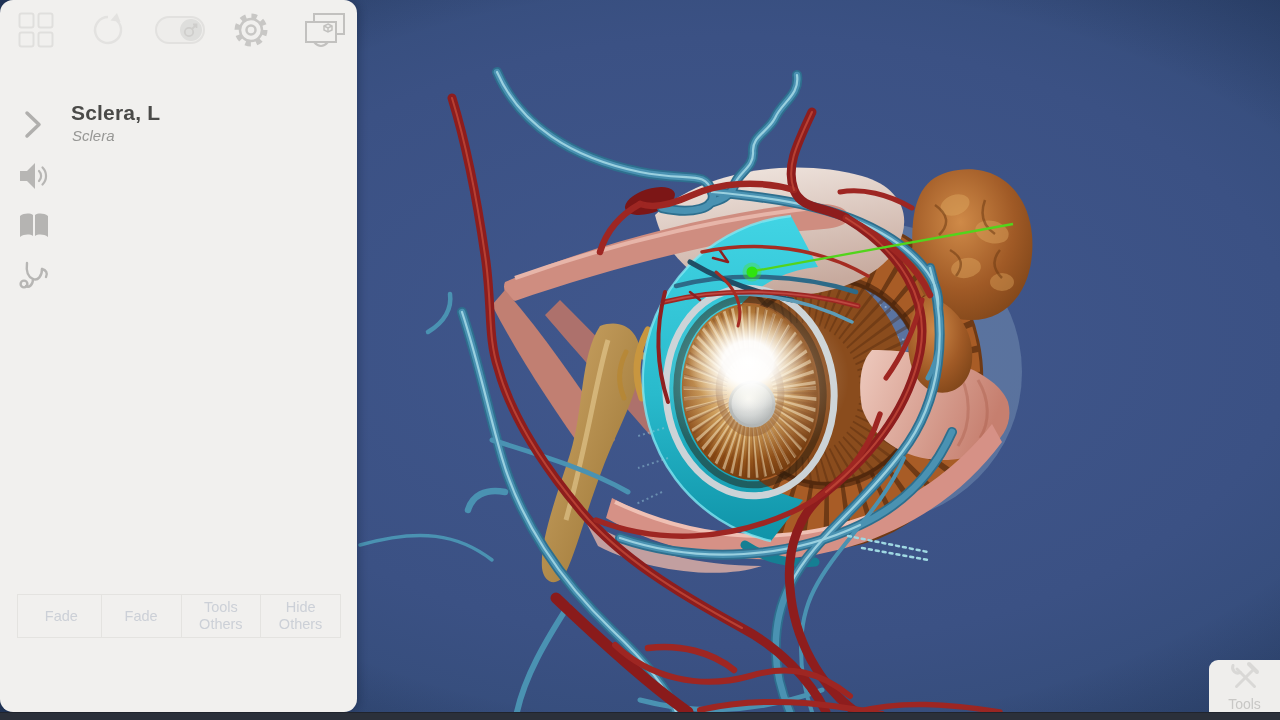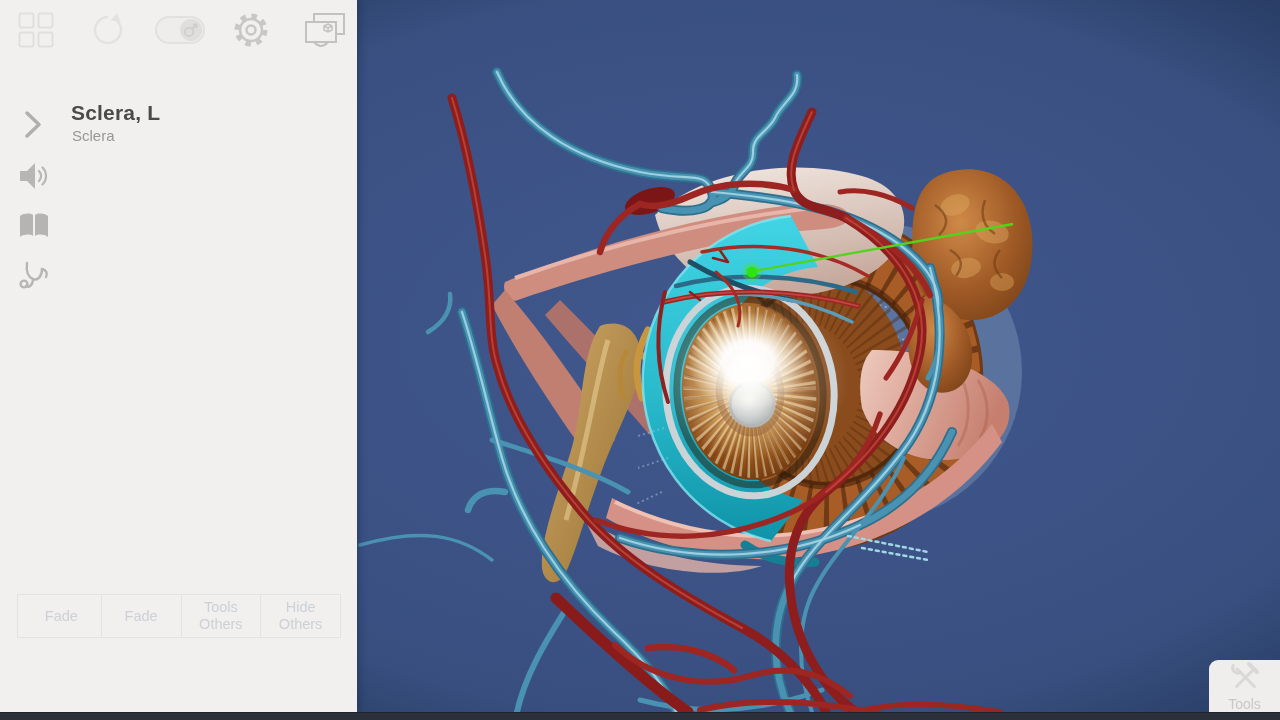--- a/index.html
+++ b/index.html
@@ -6,26 +6,26 @@
   html,body { width:1280px; height:720px; overflow:hidden; background:#2c313c;
               font-family:"Liberation Sans", sans-serif; }
   .stage { position:relative; width:1280px; height:720px; }
 
   
   .viewport { position:absolute; left:0; top:0; width:1280px; height:712px; }
   .viewport svg { display:block; }
 
   
   .sidebar { position:absolute; left:0; top:0; width:357px; height:712px;
-             background:#f1f0ee; box-shadow:2px 0 8px rgba(10,20,40,.30); }
+             background:#f1f0ee; box-shadow:2px 0 8px rgba(10,20,40,.30);border-radius:13px; }
   .tb-icon { position:absolute; }
   .sel-chevron { position:absolute; left:24px; top:110px; }
   .sel-title { position:absolute; left:71px; top:101px; font-size:21px; font-weight:bold;
                color:#4a4a48; letter-spacing:.2px; }
-  .sel-subtitle { position:absolute; left:72px; top:127px; font-size:15px; 
+  .sel-subtitle { position:absolute; left:72px; top:127px; font-size:15px; font-style:italic;
                   color:#979795; }
   .side-icon { position:absolute; left:18px; }
 
   .btn-row { position:absolute; left:17px; top:594px; width:324px; height:44px; display:flex; }
   .vis-btn { flex:1 1 0; border:1px solid #e4e3e0; margin-left:-1px; background:transparent;
              color:#ccd0d7; font-size:14.5px; line-height:1.15; display:flex; align-items:center;
              justify-content:center; text-align:center; padding:2px 4px; cursor:pointer;
              font-family:"Liberation Sans", sans-serif; }
   .vis-btn:first-child { margin-left:0;padding-left:8px; }
 

